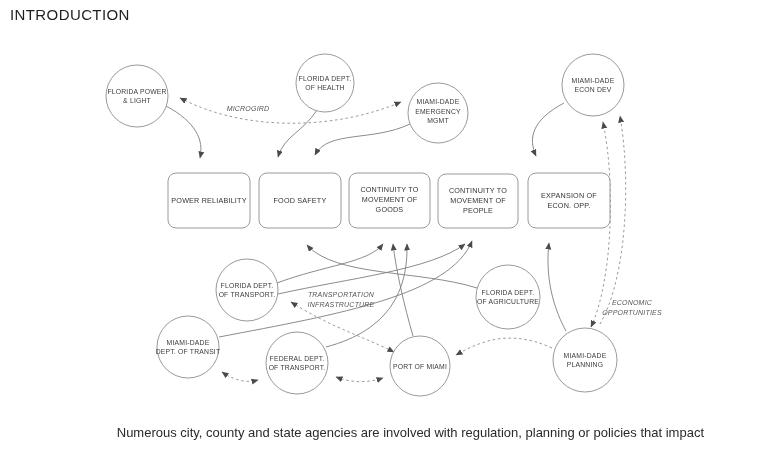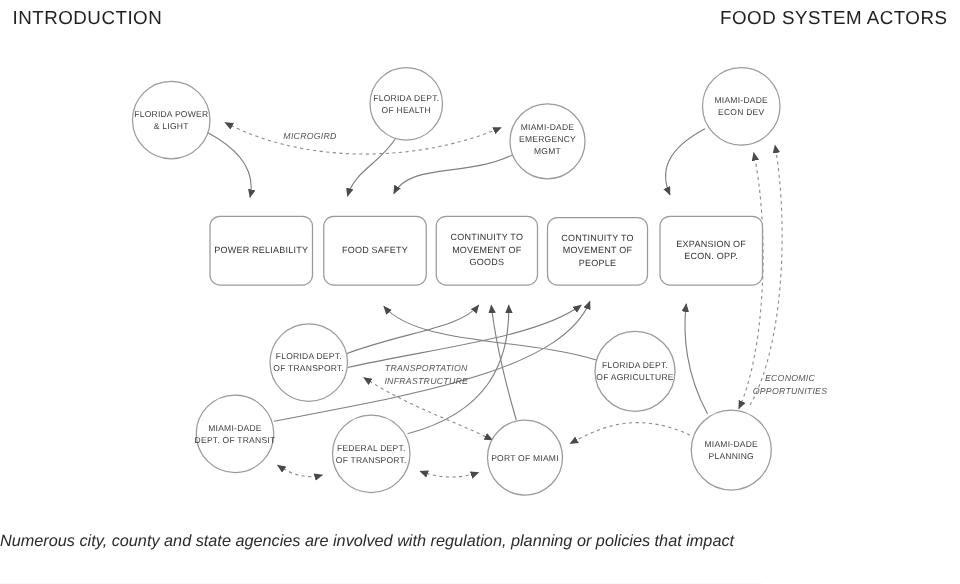--- a/index.html
+++ b/index.html
@@ -8,38 +8,37 @@
     font-family:"Liberation Sans", sans-serif;overflow:hidden;
   }
   .hdr{
     position:absolute;top:6px;font-size:15px;letter-spacing:.4px;
     color:#1f1f1f;font-weight:normal;
   }
   .hdr-left{left:10px;}
   .hdr-right{right:10px;text-align:right;}
   svg{position:absolute;left:0;top:0;}
   .caption{
-    position:absolute;left:0;top:424px;width:704px;text-align:left;
-    font-style:italic;font-size:13px;line-height:18px;color:#2a2a2a;
+    position:absolute;left:0;top:424px;width:704px;text-align:right;
+    font-size:13px;line-height:18px;color:#2a2a2a;
   }
   .node-circle{fill:#ffffff;stroke:#9a9a9a;stroke-width:1;}
   .node-rect{fill:#ffffff;stroke:#9a9a9a;stroke-width:1;}
   .edge-solid{fill:none;stroke:#7e7e7e;stroke-width:0.9;}
   .edge-dashed{fill:none;stroke:#8c8c8c;stroke-width:0.9;stroke-dasharray:2.5 2.8;}
   .circle-label{font-size:6.8px;fill:#3a3a3a;text-anchor:middle;letter-spacing:.2px;}
   .rect-label{font-size:7.2px;fill:#333333;text-anchor:middle;letter-spacing:.2px;}
   .edge-label{font-size:7px;font-style:italic;fill:#555555;text-anchor:middle;letter-spacing:.2px;}
 </style>
 </head>
 <body>
 
 <div class="stage">
 
   <div class="hdr hdr-left">INTRODUCTION</div>
-  <div class="hdr hdr-right">FOOD SYSTEM ACTORS</div>
 
   <svg width="768" height="467" viewBox="0 0 768 467">
     <defs>
       <marker id="ah" markerUnits="userSpaceOnUse" markerWidth="7.5" markerHeight="6.5" refX="6.5" refY="3" orient="auto-start-reverse">
         <path d="M0,0 L7,3 L0,6 Z" fill="#4a4a4a"></path>
       </marker>
     </defs>
 
     <g>
       <path class="edge-solid" marker-end="url(#ah)" d="M 166 106 C 196 122 204 140 200 158"></path>

